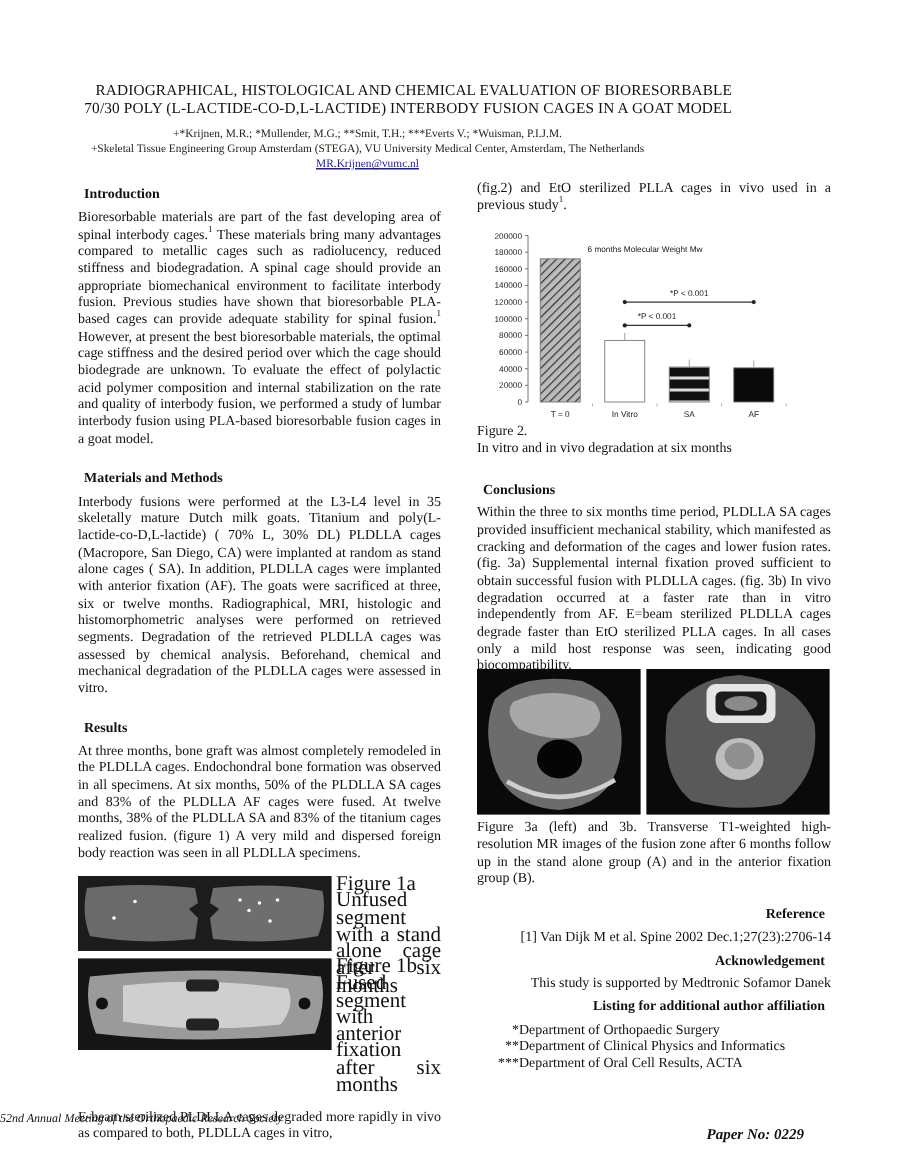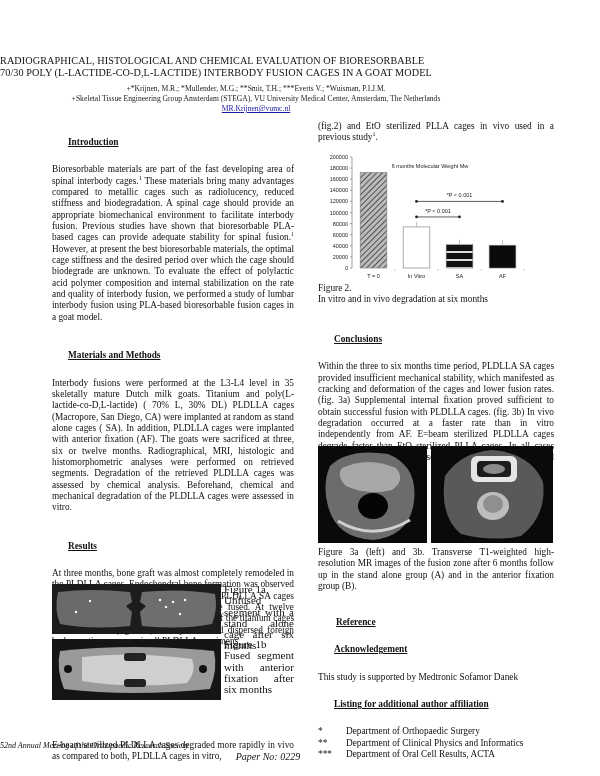--- a/index.html
+++ b/index.html
@@ -1,31 +1,31 @@
 <!DOCTYPE html>
 <html><head>
 <meta charset="utf-8">
 <style>
   html, body { margin:0; padding:0; background:#fff; }
   body { width:600px; height:776px; position:relative; overflow:hidden;
          font-family:"Liberation Serif", "DejaVu Serif", serif; color:#111; }
   .abs { position:absolute; }
-  .title { left:0; width:488px; top:55px; text-align:left; font-size:10.2px; line-height:12px; letter-spacing:0.1px; }
-  .authors { left:16px; width:480px; top:84px; text-align:center; font-size:7.6px; line-height:10px; color:#222; }
+  .title { left:0; width:488px; top:55px; text-align:right; font-size:10.2px; line-height:12px; letter-spacing:0.1px; }
+  .authors { left:5px; width:480px; top:84px; text-align:center; font-size:7.6px; line-height:10px; color:#222; }
   .authors a { color:#1a1aa6; text-decoration:underline; }
   .col { font-size:9.3px; line-height:11.35px; text-align:justify; }
-  .col h3 { font-size:9.3px; font-weight:bold; margin:16px; line-height:11.35px;text-decoration:underline; }
+  .col h3 { font-size:9.3px; font-weight:bold; margin:4px; line-height:11.35px; }
   .col p { margin:0; }
   .gap { height:11px; }
   sup { font-size:6px; line-height:0; vertical-align:super; }
   .fig1 { background:#222; }
-  .fig1-cap { font-size:11px; line-height:11.3px; text-align:justify; }
+  .fig1-cap { font-size:14px; line-height:11.3px; text-align:justify; }
   .mri { background:#111; }
   .footer1 { left:0; width:600px; top:741px; text-align:left; font-size:8px; font-style:italic; }
-  .footer2 { left:0; width:536px; top:751px; text-align:center; font-size:10px; font-style:italic; font-weight:normal; }
+  .footer2 { left:0; width:536px; top:751px; text-align:right; font-size:10px; font-style:italic; font-weight:bold; }
   .aff-row { display:flex; }
   .aff-row .mark { width:28px; }
   .chart-tick { font-family:"Liberation Sans", sans-serif; font-size:5.5px; fill:#222; }
 </style>
 </head>
 <body>
 
 <div class="abs title">
   <div>RADIOGRAPHICAL, HISTOLOGICAL AND CHEMICAL EVALUATION OF BIORESORBABLE</div>
   <div>70/30 POLY (L-LACTIDE-CO-D,L-LACTIDE) INTERBODY FUSION CAGES IN A GOAT MODEL</div>
@@ -190,22 +190,23 @@
     <rect x="40" y="10" width="46" height="26" rx="6" fill="#e5e5e5"></rect>
     <rect x="46" y="15" width="34" height="16" rx="4" fill="#1c1c1c"></rect>
     <ellipse cx="63" cy="23" rx="11" ry="5" fill="#8a8a8a"></ellipse>
     <ellipse cx="62" cy="60" rx="16" ry="14" fill="#bdbdbd"></ellipse>
     <ellipse cx="62" cy="58" rx="10" ry="9" fill="#8f8f8f"></ellipse>
   </svg>
 </div>
 
 <div class="abs col" style="left:318px; top:547px; width:236px;">Figure 3a (left) and 3b. Transverse T1-weighted high-resolution MR images of the fusion zone after 6 months follow up in the stand alone group (A) and in the anterior fixation group (B).</div>
 
-<div class="abs col" style="left:318px; top:601px; width:236px; text-align:left;">
+<div class="abs col" style="left:318px; top:601px; width:236px; text-align:right;">
   <h3 style="padding-left:2px;">Reference</h3>
+  <div>[1] Van Dijk M et al. Spine 2002 Dec.1;27(23):2706-14</div>
   <h3>Acknowledgement</h3>
   <div>This study is supported by Medtronic Sofamor Danek</div>
   <h3>Listing for additional author affiliation</h3>
   <div class="aff-row">
       <span class="mark">*</span>
       <span>Department of Orthopaedic Surgery</span>
     </div>
   <div class="aff-row">
       <span class="mark">**</span>
       <span>Department of Clinical Physics and Informatics</span>

